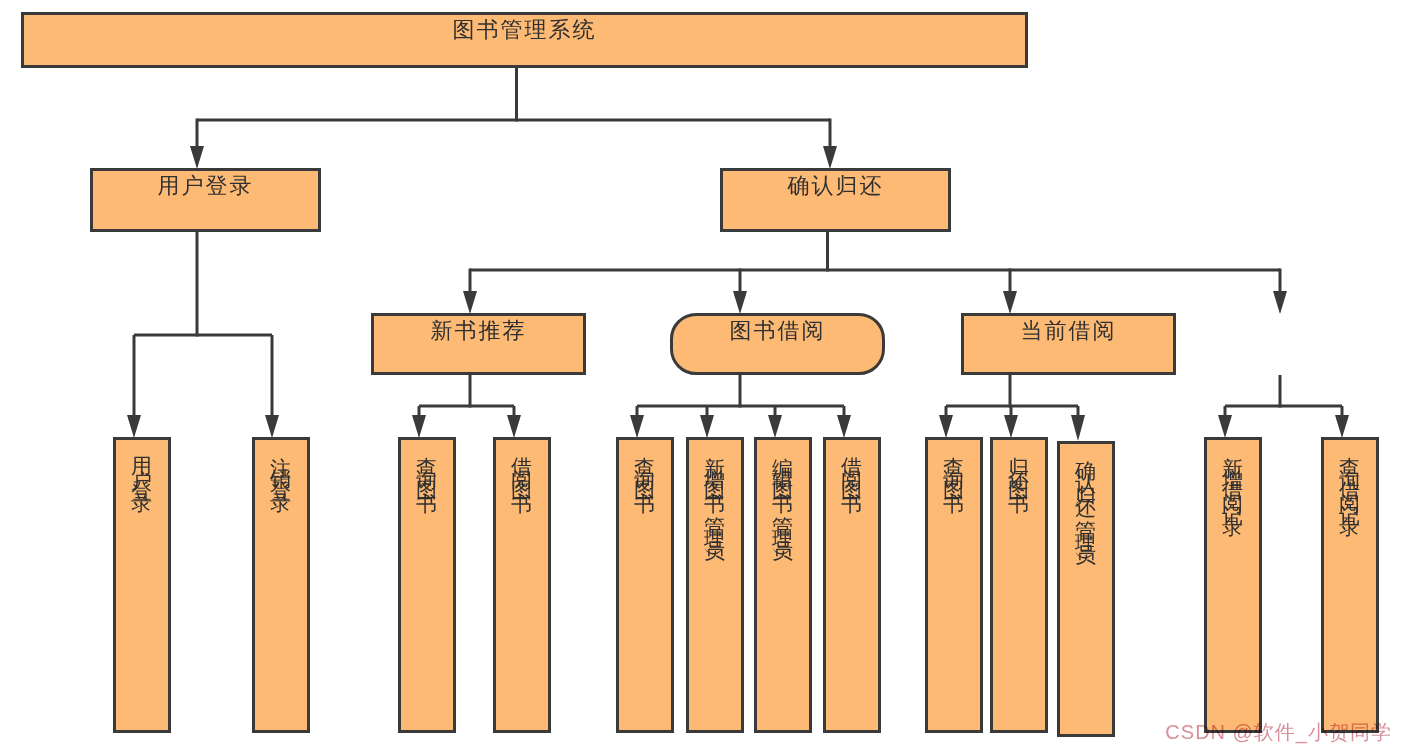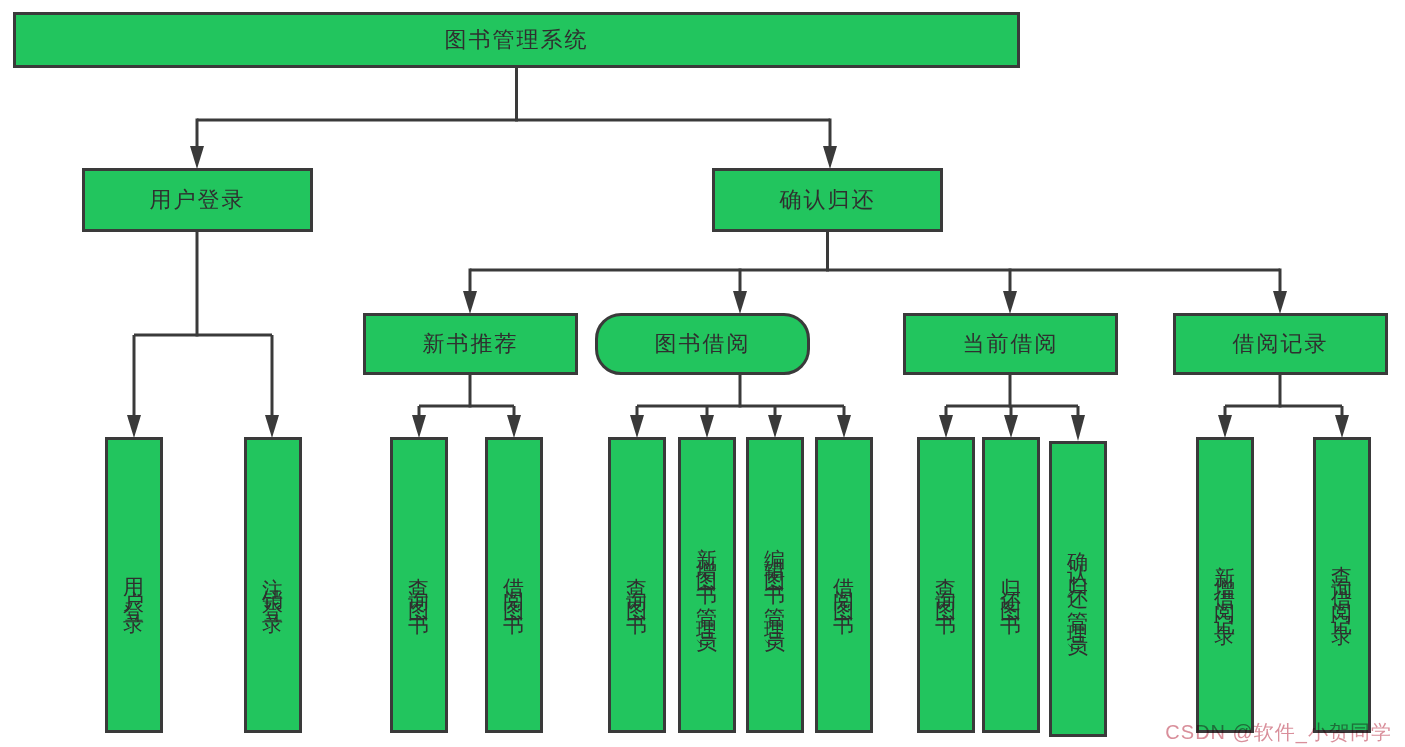--- a/index.html
+++ b/index.html
@@ -2,24 +2,25 @@
 <html><head>
 <meta charset="utf-8">
 <style>
   html,body{margin:0;padding:0;background:#fff;}
   body{font-family:"Liberation Sans",sans-serif;}
   #canvas{position:relative;width:1405px;height:747px;background:#ffffff;overflow:hidden;}
   #wires{position:absolute;left:0;top:0;width:1405px;height:747px;}
   .box{
     position:absolute;
     border:3px solid #3a3a3a;
-    background:#22c55e;
-    display:flex;align-items:center;justify-content:center;
+    background:#fdba74;
+    display:flex;align-items:flex-start;justify-content:center;
     color:#2f2f2f;
     box-sizing:border-box;
+    margin-left:8px;
   }
   .hlabel{font-size:22px;letter-spacing:2px;white-space:nowrap;}
   .root{left:13px;top:12px;width:1007px;height:56px;}
   .lvl2{top:168px;width:231px;height:64px;}
   .lvl3{top:313px;width:215px;height:62px;}
   .leaf{top:437px;width:58px;height:296px;}
   .vtext{
     writing-mode:vertical-rl;
     text-orientation:mixed;
     font-size:21px;
@@ -139,28 +140,25 @@
   <div class="box lvl2" style="left:82px;">
     <span class="hlabel">用户登录</span>
   </div>
   <div class="box lvl2" style="left:712px;">
     <span class="hlabel">确认归还</span>
   </div>
 
   <div class="box lvl3" style="left:363px;">
     <span class="hlabel">新书推荐</span>
   </div>
-  <div class="box lvl3" style="left:595px;border-radius:26px;">
+  <div class="box lvl3" style="left:662px;border-radius:26px;">
     <span class="hlabel">图书借阅</span>
   </div>
-  <div class="box lvl3" style="left:903px;">
+  <div class="box lvl3" style="left:953px;">
     <span class="hlabel">当前借阅</span>
-  </div>
-  <div class="box lvl3" style="left:1173px;">
-    <span class="hlabel">借阅记录</span>
   </div>
 
   <div class="box leaf" style="left:105px;">
     <span class="vtext">用户登录</span>
   </div>
   <div class="box leaf" style="left:244px;">
     <span class="vtext">注销登录</span>
   </div>
   <div class="box leaf" style="left:390px;">
     <span class="vtext">查询图书</span>

